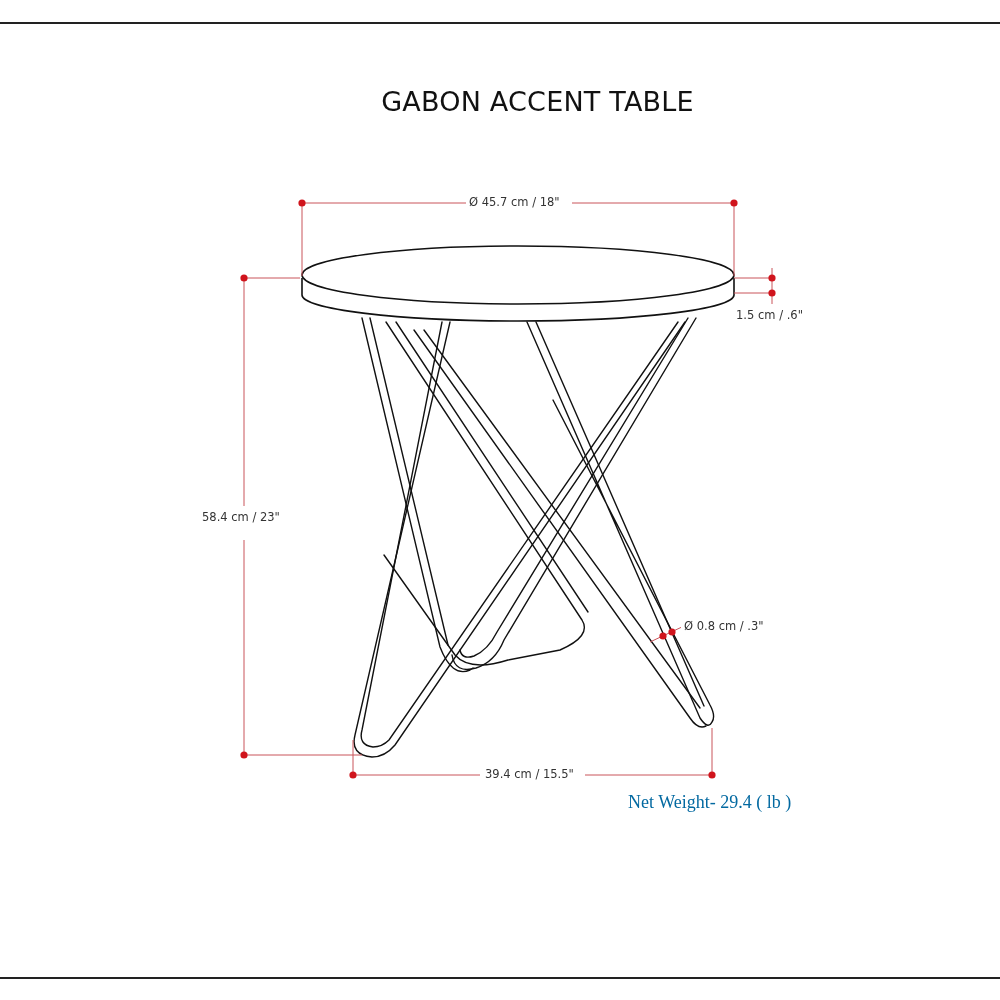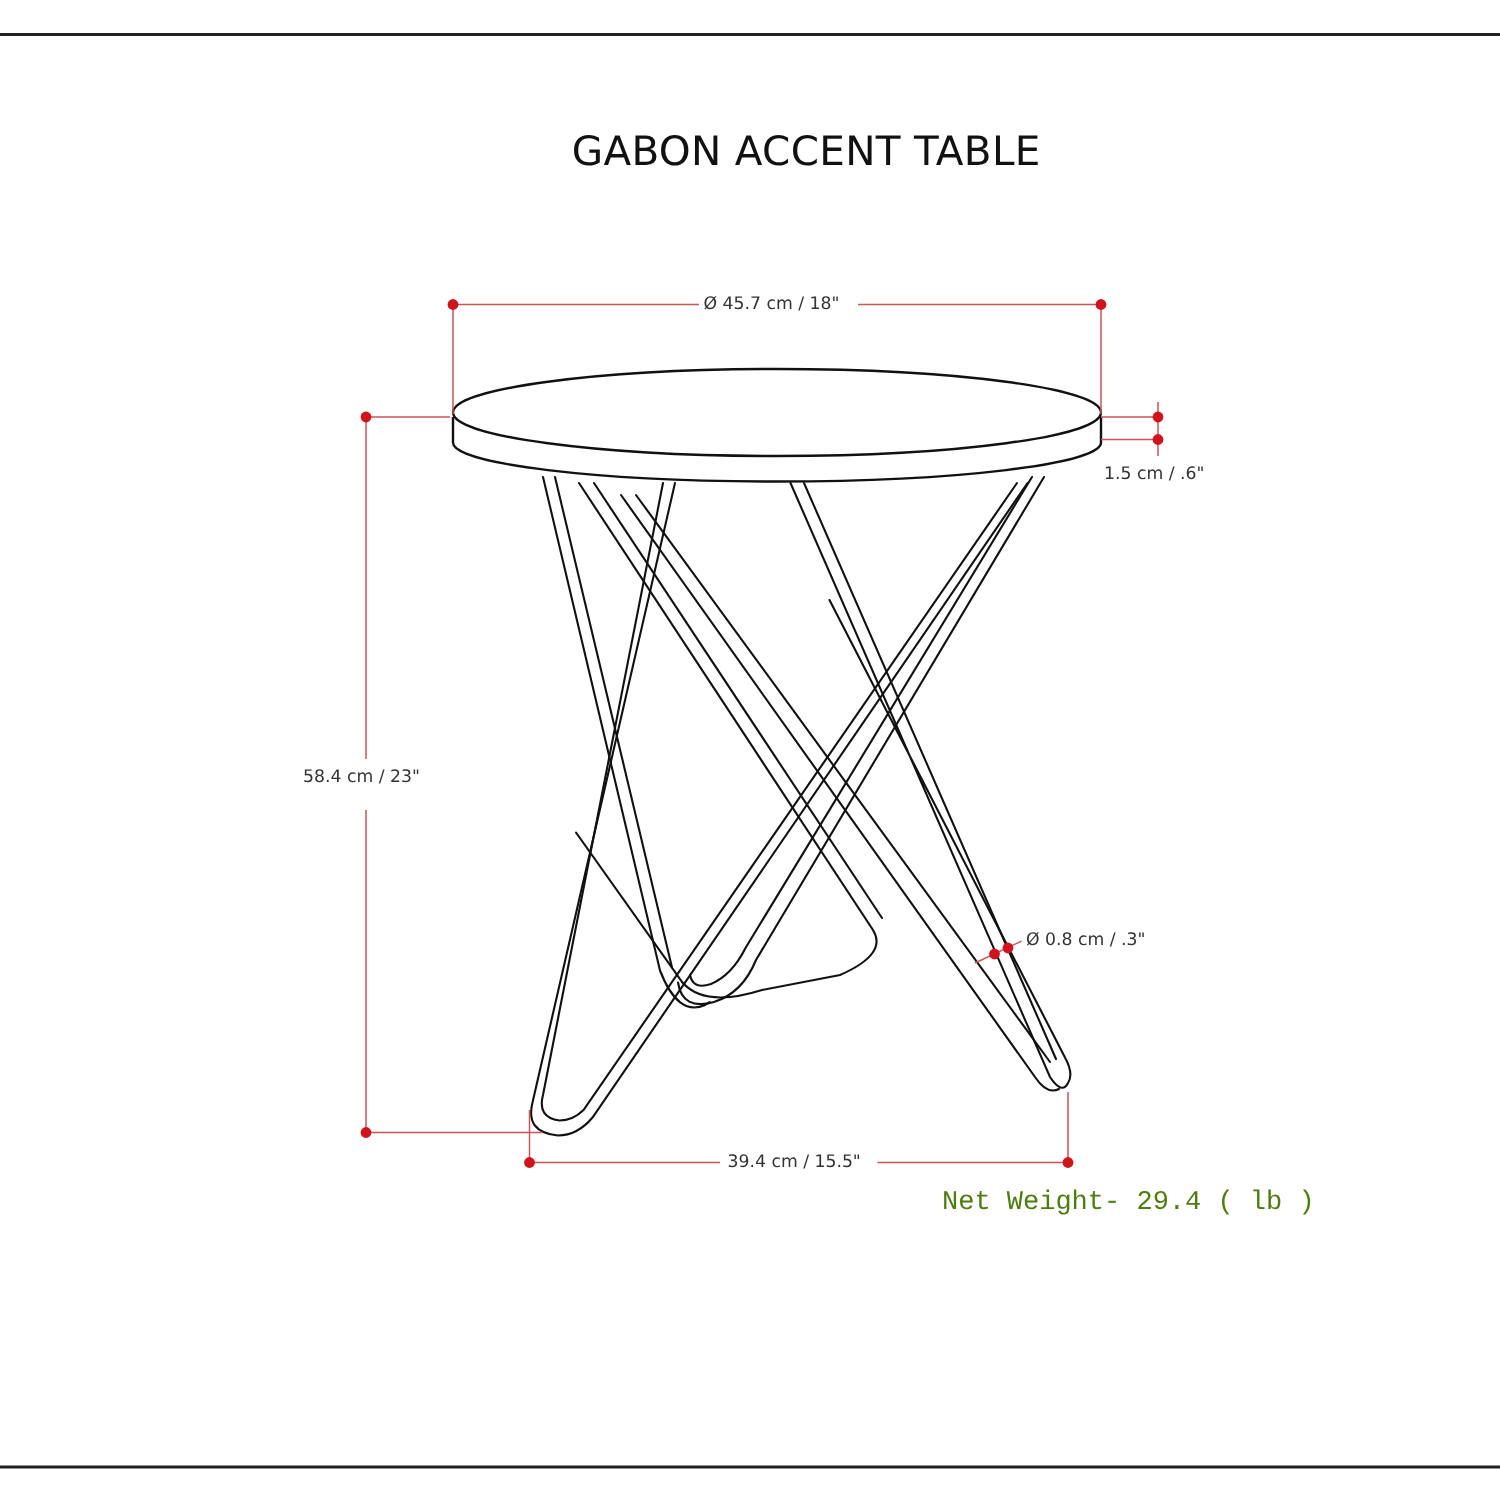--- a/index.html
+++ b/index.html
@@ -2,21 +2,21 @@
 <html><head>
   <meta charset="utf-8">
   <style>
     html, body { margin: 0; padding: 0; background: #ffffff; }
     body { width: 1000px; height: 1000px; position: relative; overflow: hidden; font-family: "Liberation Sans", sans-serif; }
     .rule { position: absolute; left: 0; width: 1000px; height: 2px; background: #222; }
     .rule.top { top: 22px; }
     .rule.bottom { top: 977px; }
     .title { position: absolute; top: 86px; left: 0; width: 1075px; text-align: center; font-family: "DejaVu Sans", sans-serif; font-size: 27px; color: #111; letter-spacing: 0.2px; }
     .lbl { position: absolute; font-family: "DejaVu Sans", sans-serif; font-size: 11.5px; color: #333; background: #fff; white-space: nowrap; padding: 0 3px; }
-    .weight { position: absolute; left: 628px; top: 792px; font-family: Liberation Mono, monospace; font-size: 18px; color: #4d7c0f; white-space: nowrap; }
+    .weight { position: absolute; left: 628px; top: 792px; font-family: Liberation Serif, serif; font-size: 18px; color: #0369a1; white-space: nowrap; }
     svg.drawing { position: absolute; left: 0; top: 0; }
   </style>
 </head>
 <body>
 
 <div class="rule top"></div>
 <div class="rule bottom"></div>
 
 <div class="title">GABON ACCENT TABLE</div>
 

